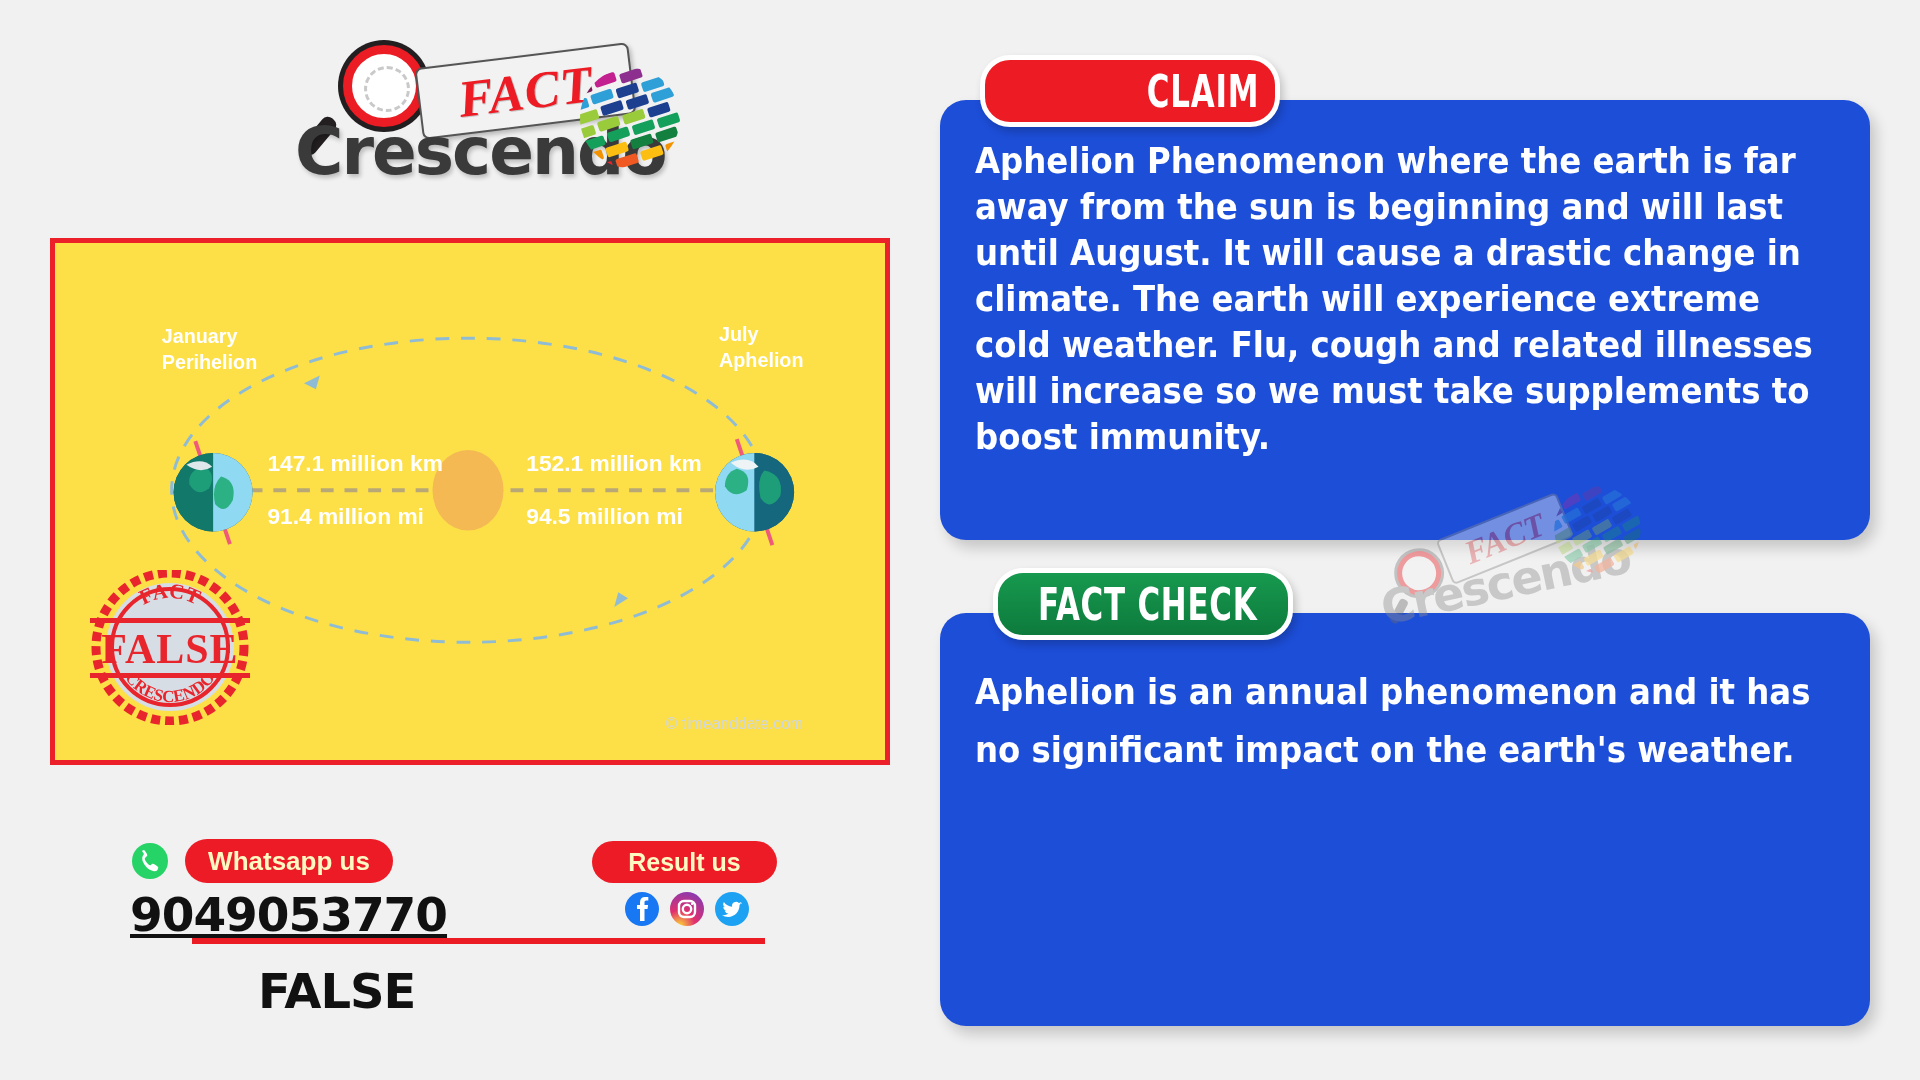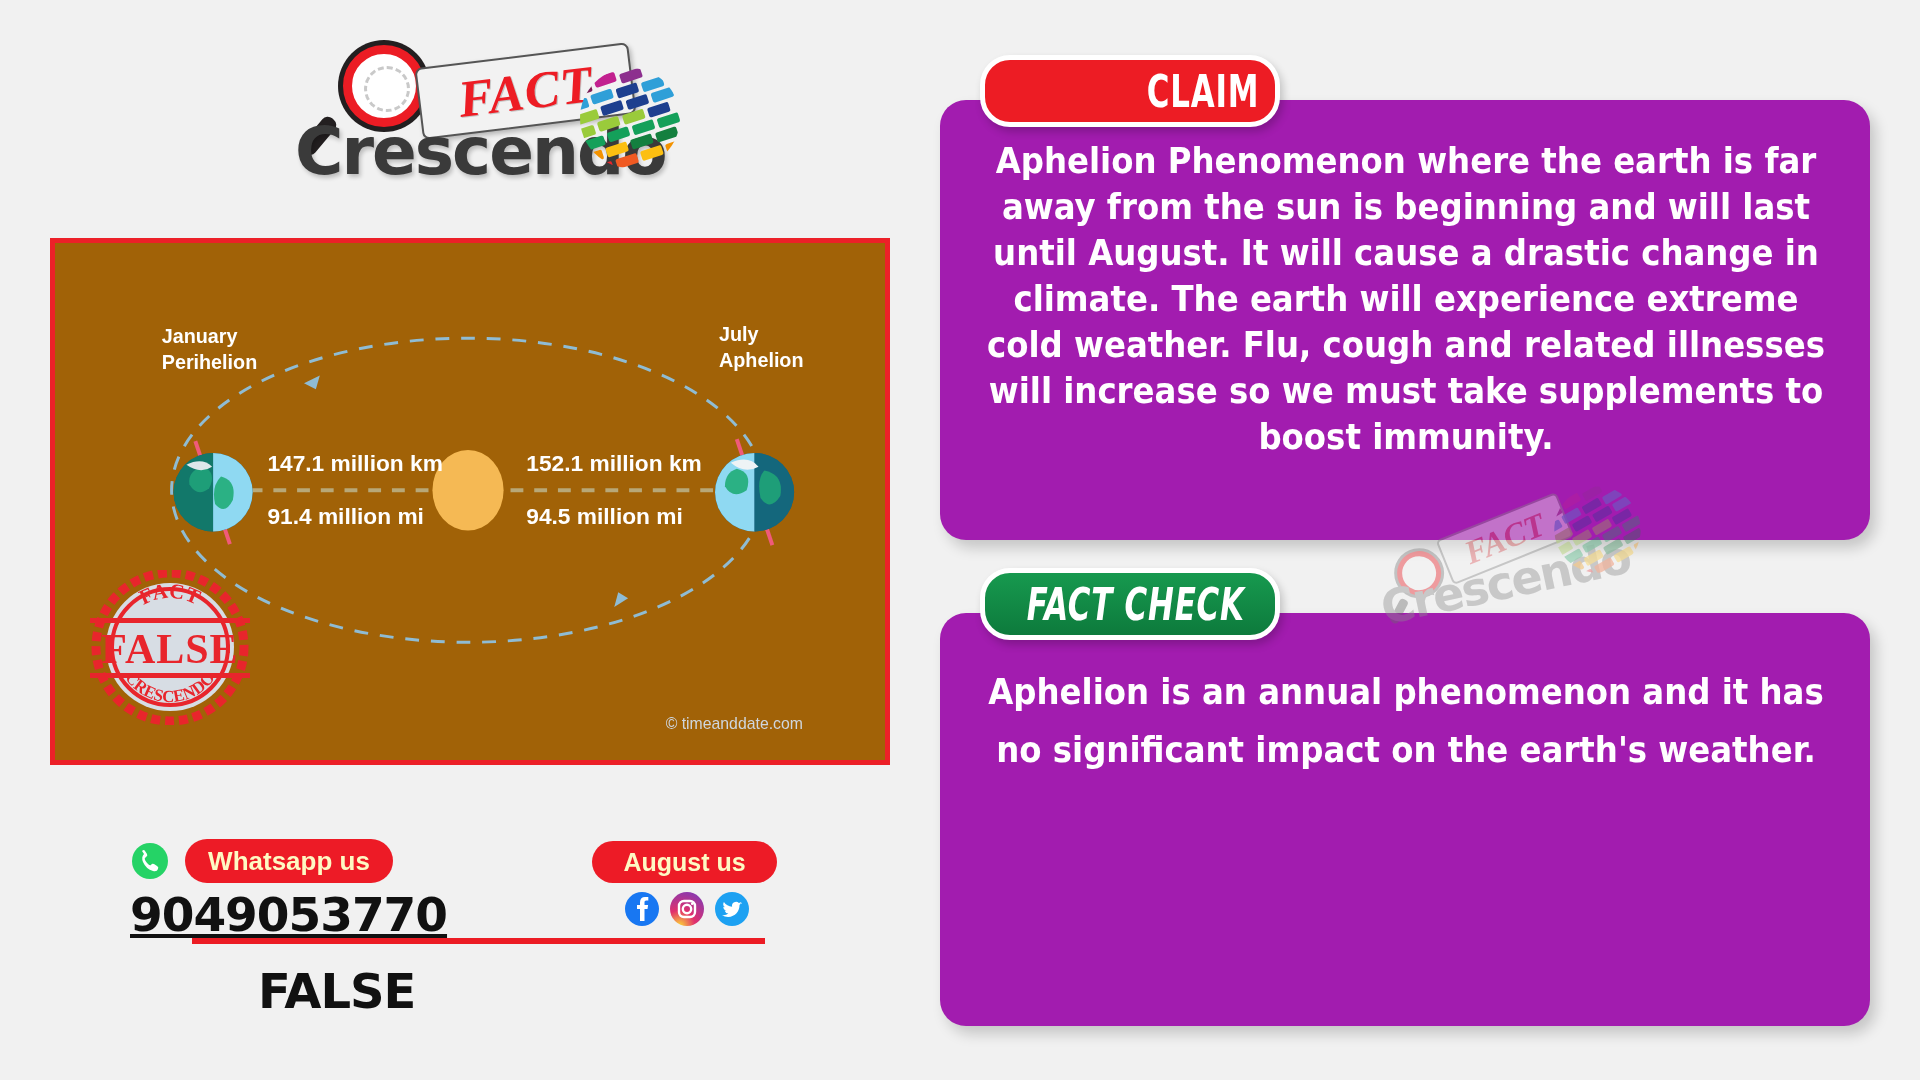--- a/index.html
+++ b/index.html
@@ -32,21 +32,21 @@
     font-style:italic; font-size:52px; color:#ed1c24; letter-spacing:1px;
     text-shadow:1px 1px 0 rgba(0,0,0,.18); }
   .crescendo-word { position:absolute; left:0px; top:78px; font-size:66px;
     font-weight:bold; color:#3a3a3a; letter-spacing:-2px;
     font-family:"DejaVu Sans", sans-serif; text-shadow:2px 3px 4px rgba(0,0,0,.22); }
   .globe { position:absolute; left:278px; top:28px; width:110px; height:110px; }
   .globe svg { width:100%; height:100%; }
 
   
   #orbit-diagram { position:absolute; left:50px; top:238px; width:840px; height:527px;
-    background:#a16207; border:5px solid #ec2028; }
+    background:#fde047; border:5px solid #ec2028; }
   #orbit-diagram svg { width:100%; height:100%; display:block; }
   .dg-label { font-family:"Liberation Sans", sans-serif; fill:#ffffff;
     font-size:20px; font-weight:bold; }
   .dg-dist { font-family:"Liberation Sans", sans-serif; fill:#ffffff;
     font-size:23px; font-weight:bold; }
   .dg-credit { font-family:"Liberation Sans", sans-serif; fill:#cfd6de; font-size:16px; }
 
   
   #false-stamp { position:absolute; left:88px; top:570px; width:165px; height:155px; }
   #false-stamp svg { width:100%; height:100%; }
@@ -74,31 +74,31 @@
   #result-row { position:absolute; left:258px; top:962px; height:58px;
     display:flex; align-items:center; gap:26px; }
   #result-pill { width:185px; height:50px; border-radius:25px; font-size:30px;
     letter-spacing:2px; }
   #result-value { font-size:48px; font-weight:bold; color:#111;
     font-family:"DejaVu Sans", sans-serif; letter-spacing:-1px; }
 
   
   #right-column { position:absolute; left:935px; top:0; width:985px; height:1080px; }
 
-  .card { position:absolute; background:#a21caf; border-radius:26px;
-    box-shadow:6px 8px 14px rgba(0,0,0,.18);text-align:center; }
+  .card { position:absolute; background:#1d4ed8; border-radius:26px;
+    box-shadow:6px 8px 14px rgba(0,0,0,.18); }
   #claim-card { left:5px; top:100px; width:930px; height:440px; }
   #factcheck-card { left:5px; top:613px; width:930px; height:413px; }
 
   .badge { position:absolute; border-radius:30px; border:5px solid #ffffff;
     display:flex; align-items:center; justify-content:flex-end; z-index:5;
     box-shadow:3px 5px 9px rgba(0,0,0,.2); }
   #claim-badge { left:45px; top:55px; width:300px; height:72px; background:#ed1c24; }
-  #factcheck-badge { left:45px; top:568px; width:300px; height:72px;
-    background:linear-gradient(180deg,#17994f 0%,#0d7a3c 100%);font-style:italic; }
+  #factcheck-badge { left:58px; top:568px; width:300px; height:72px;
+    background:linear-gradient(180deg,#17994f 0%,#0d7a3c 100%); }
   .badge span { color:#fff; font-weight:bold; font-size:44px; letter-spacing:1px;
     font-family:"DejaVu Sans Condensed","DejaVu Sans", sans-serif;
     transform:scaleX(.78); transform-origin:center; white-space:nowrap; }
 
   #claim-text { position:absolute; left:35px; top:38px; width:862px;
     color:#fff; font-size:36px; font-weight:bold; line-height:1.28;
     font-family:"DejaVu Sans Condensed","DejaVu Sans", sans-serif; }
   #factcheck-text { position:absolute; left:35px; top:50px; width:862px;
     color:#fff; font-size:36px; font-weight:bold; line-height:1.62;
     font-family:"DejaVu Sans Condensed","DejaVu Sans", sans-serif; }
@@ -248,21 +248,21 @@
         <path d="M14 13 q-3 3 -1 8 q3 7 10 9 q4 1 5 -2 q1 -2 -1 -3 l-3 -2 q-2 -1 -3 1
                  q-1 1 -3 -1 q-2 -2 -3 -4 q-1 -2 1 -3 q2 -1 1 -3 l-2 -3 q-1 -2 -3 0z" fill="#fff"></path>
       </svg>
     </div>
     <div class="pill-red" id="whatsapp-pill">
       <span>Whatsapp us</span>
     </div>
     <div id="whatsapp-number">9049053770</div>
 
     <div class="pill-red" id="follow-pill">
-      <span>August us</span>
+      <span>Result us</span>
     </div>
     <div id="social-icons">
       <div class="soc">
         <svg viewBox="0 0 36 36">
           <circle cx="18" cy="18" r="17" fill="#1877f2"></circle>
           <path d="M20.5 18h3l.6-4h-3.6v-2.4c0-1.2.4-2 2-2h1.8V6.1C23.6 6 22.4 6 21 6
                    c-3 0-5 1.8-5 5.2V14h-3v4h3v12h4.5z" fill="#fff"></path>
         </svg>
       </div>
       <div class="soc">

